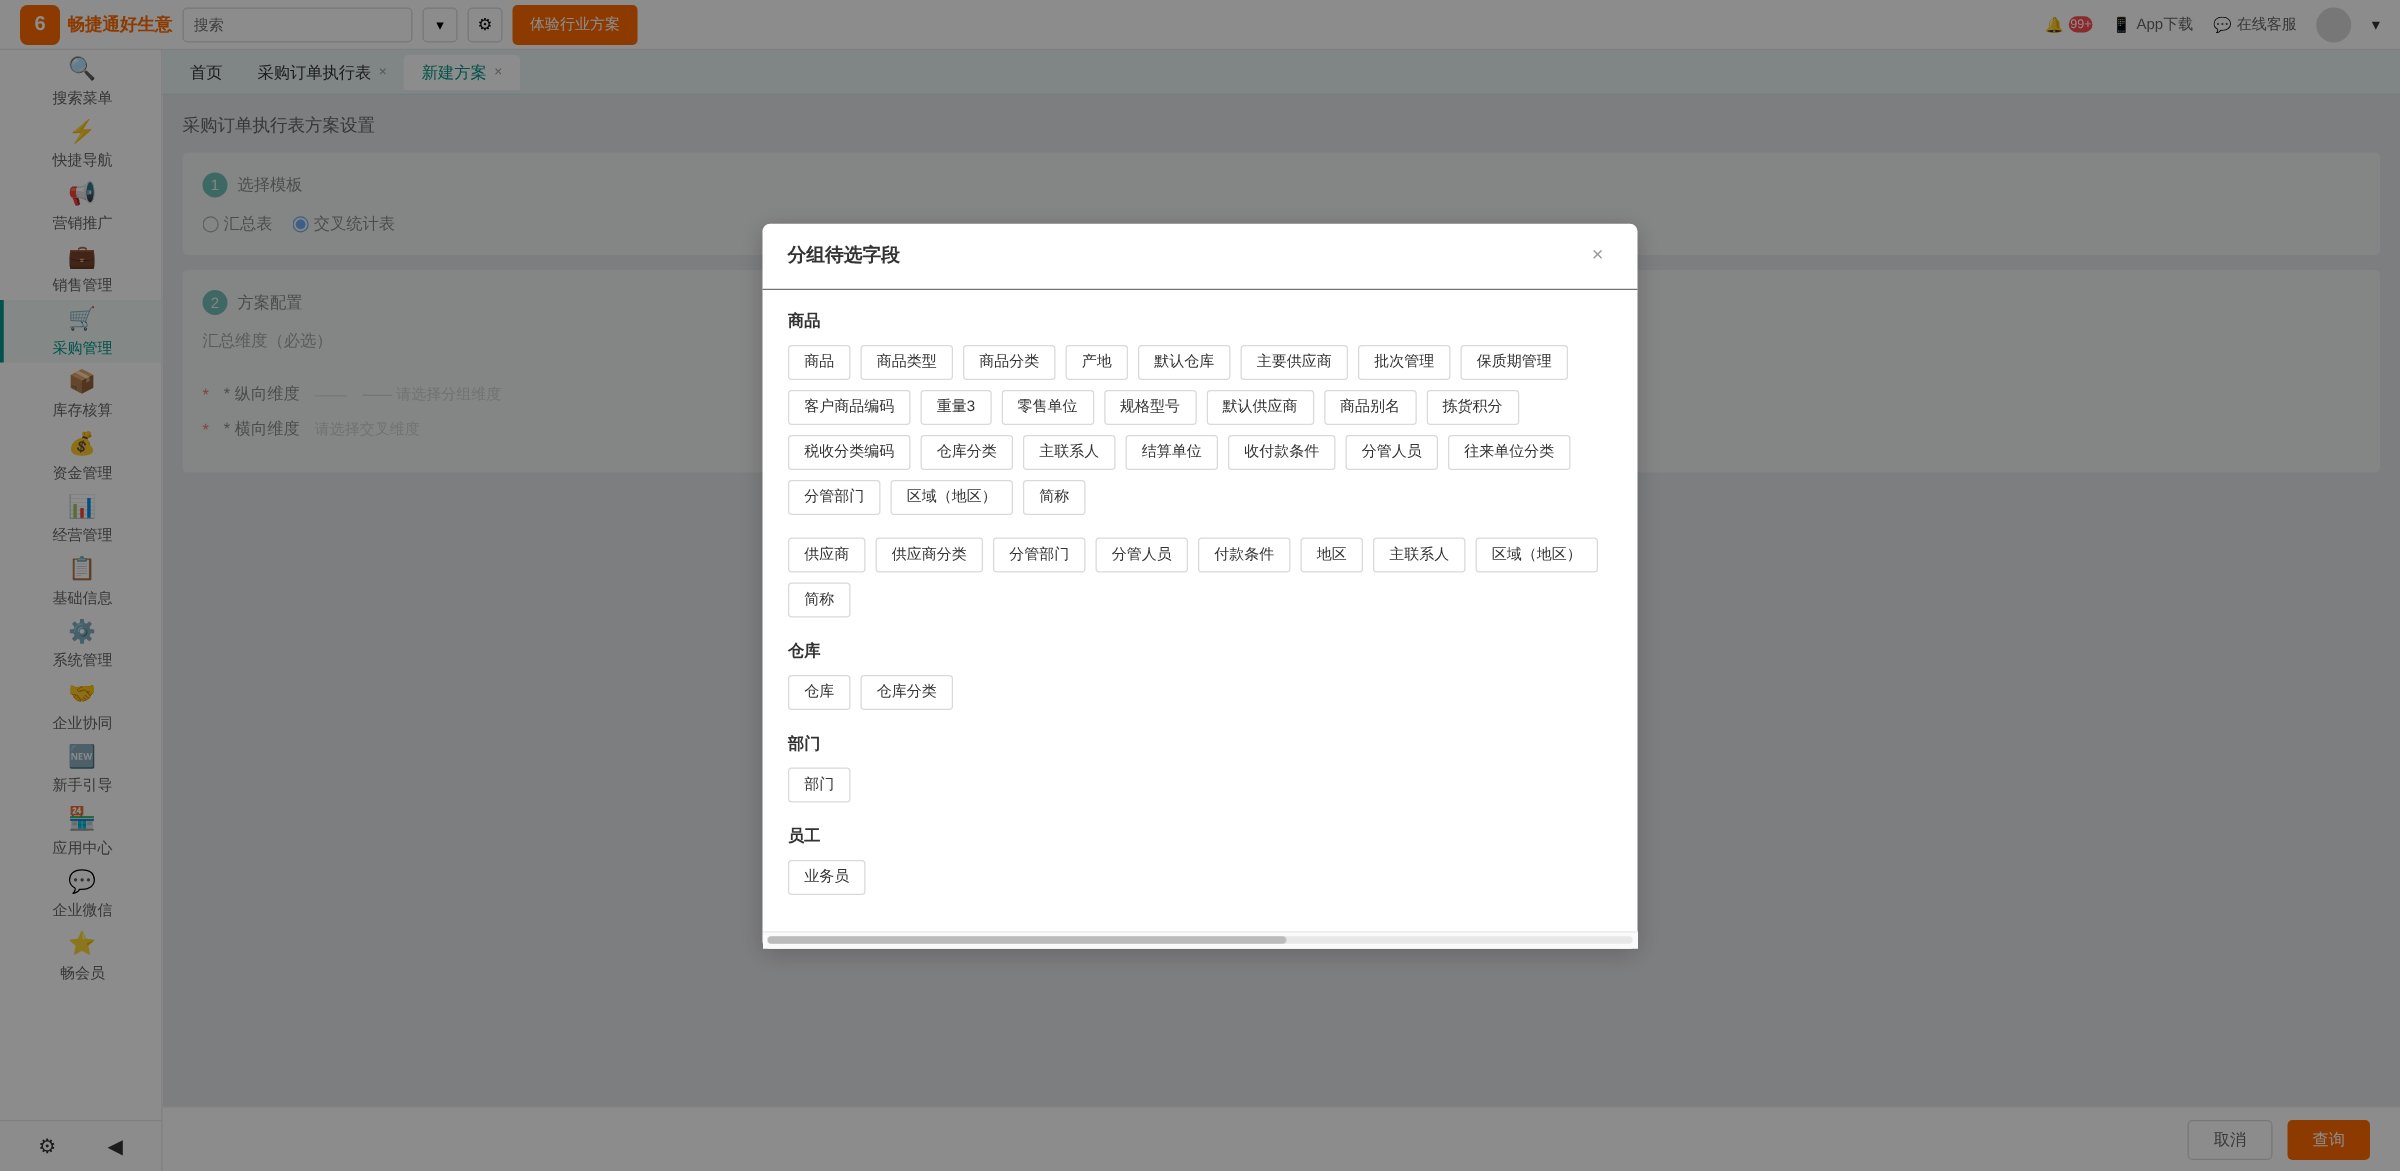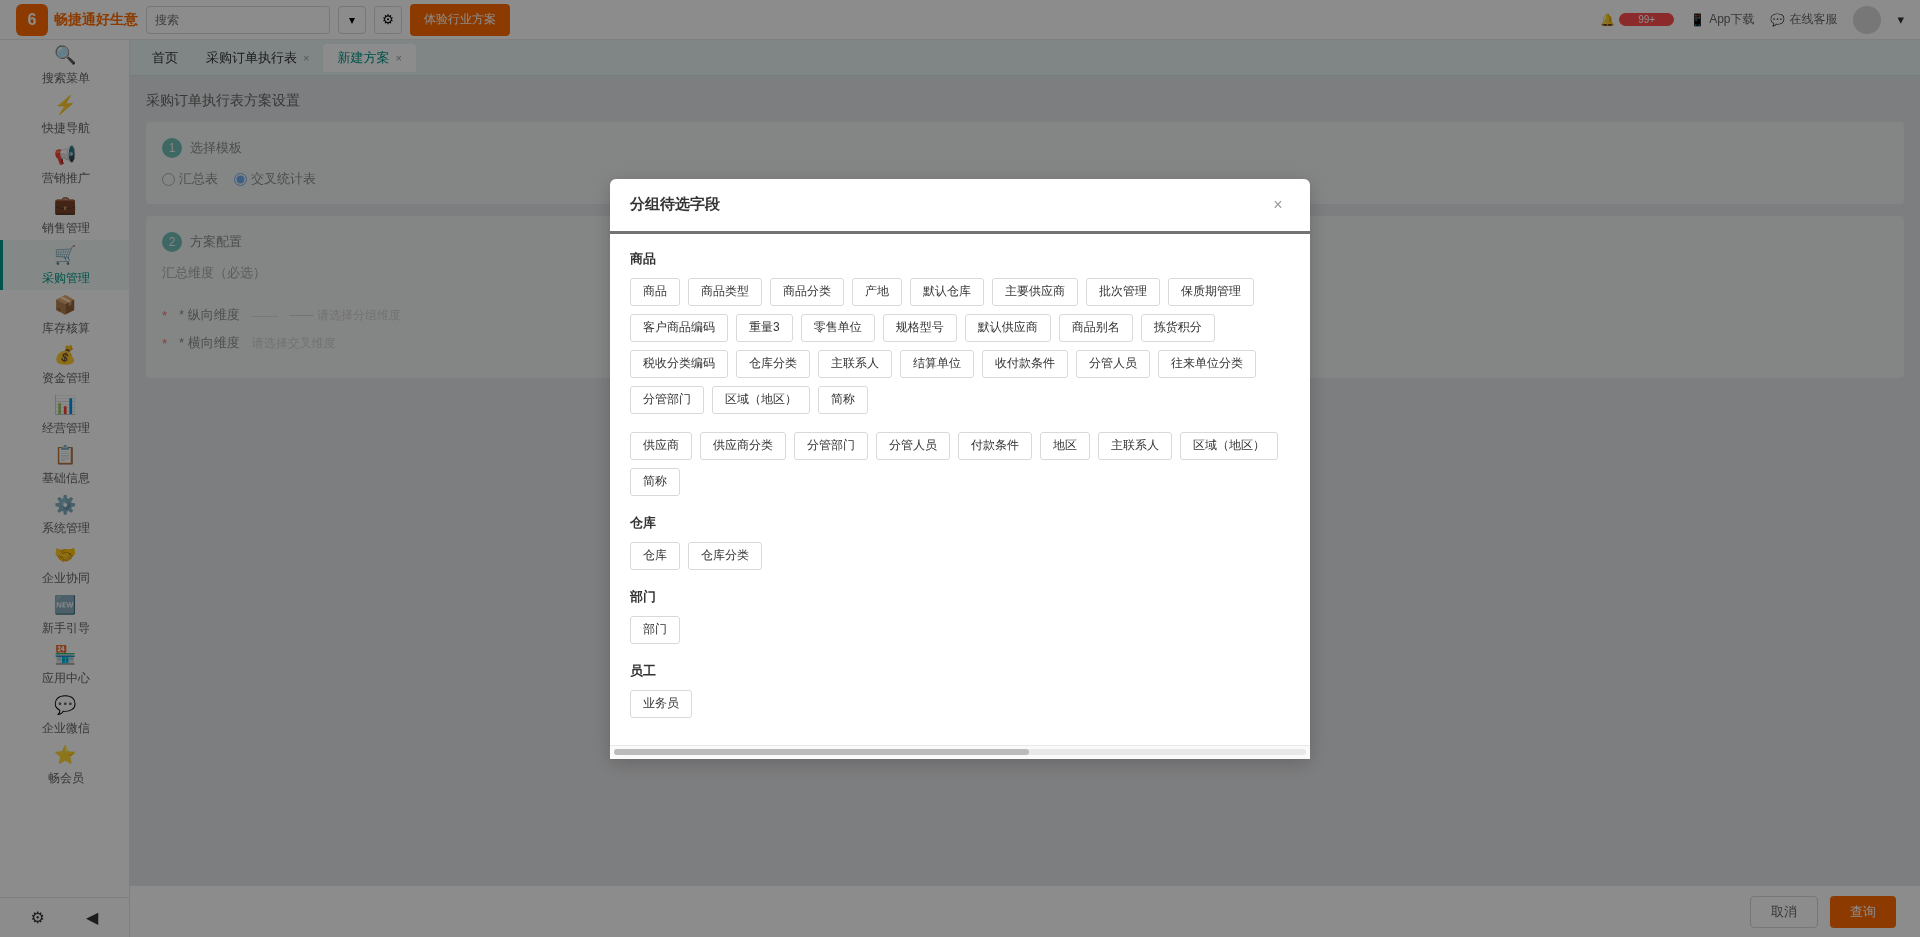--- a/index.html
+++ b/index.html
@@ -44,21 +44,21 @@
       border-radius: 4px; cursor: pointer; font-size: 12px;
     }
     .header-right {
       display: flex; align-items: center; gap: 16px; margin-left: auto;
     }
     .header-right-item {
       display: flex; align-items: center; gap: 4px; font-size: 12px; color: #666; cursor: pointer;
     }
     .badge {
       background: #ff4d4f; color: #fff; border-radius: 10px; font-size: 10px;
-      padding: 1px 19px; min-width: 18px; text-align: right;
+      padding: 1px 1px; min-width: 18px; text-align: right;
     }
     .avatar {
       width: 28px; height: 28px; background: #d9d9d9; border-radius: 50%;
     }
 
     
     .tab-bar {
       height: 36px;
       background: #e8f5f3;
       display: flex;
@@ -143,21 +143,21 @@
       display: flex; align-items: center; justify-content: center;
     }
 
     
     .modal {
       background: #fff; border-radius: 6px; width: 700px; max-height: 580px;
       display: flex; flex-direction: column; box-shadow: 0 4px 20px rgba(0,0,0,0.2);
     }
     .modal-header {
       display: flex; align-items: center; justify-content: space-between;
-      padding: 14px 20px; border-bottom: 3px solid #737373; flex-shrink: 0;
+      padding: 14px 20px; border-bottom: 1px solid #737373; flex-shrink: 0;
     }
     .modal-title { font-size: 15px; font-weight: 600; color: #333; }
     .modal-close {
       width: 24px; height: 24px; cursor: pointer; display: flex; align-items: center; justify-content: center;
       color: #999; font-size: 16px;
     }
     .modal-body {
       flex: 1; overflow-y: auto; padding: 16px 20px;
     }
 

